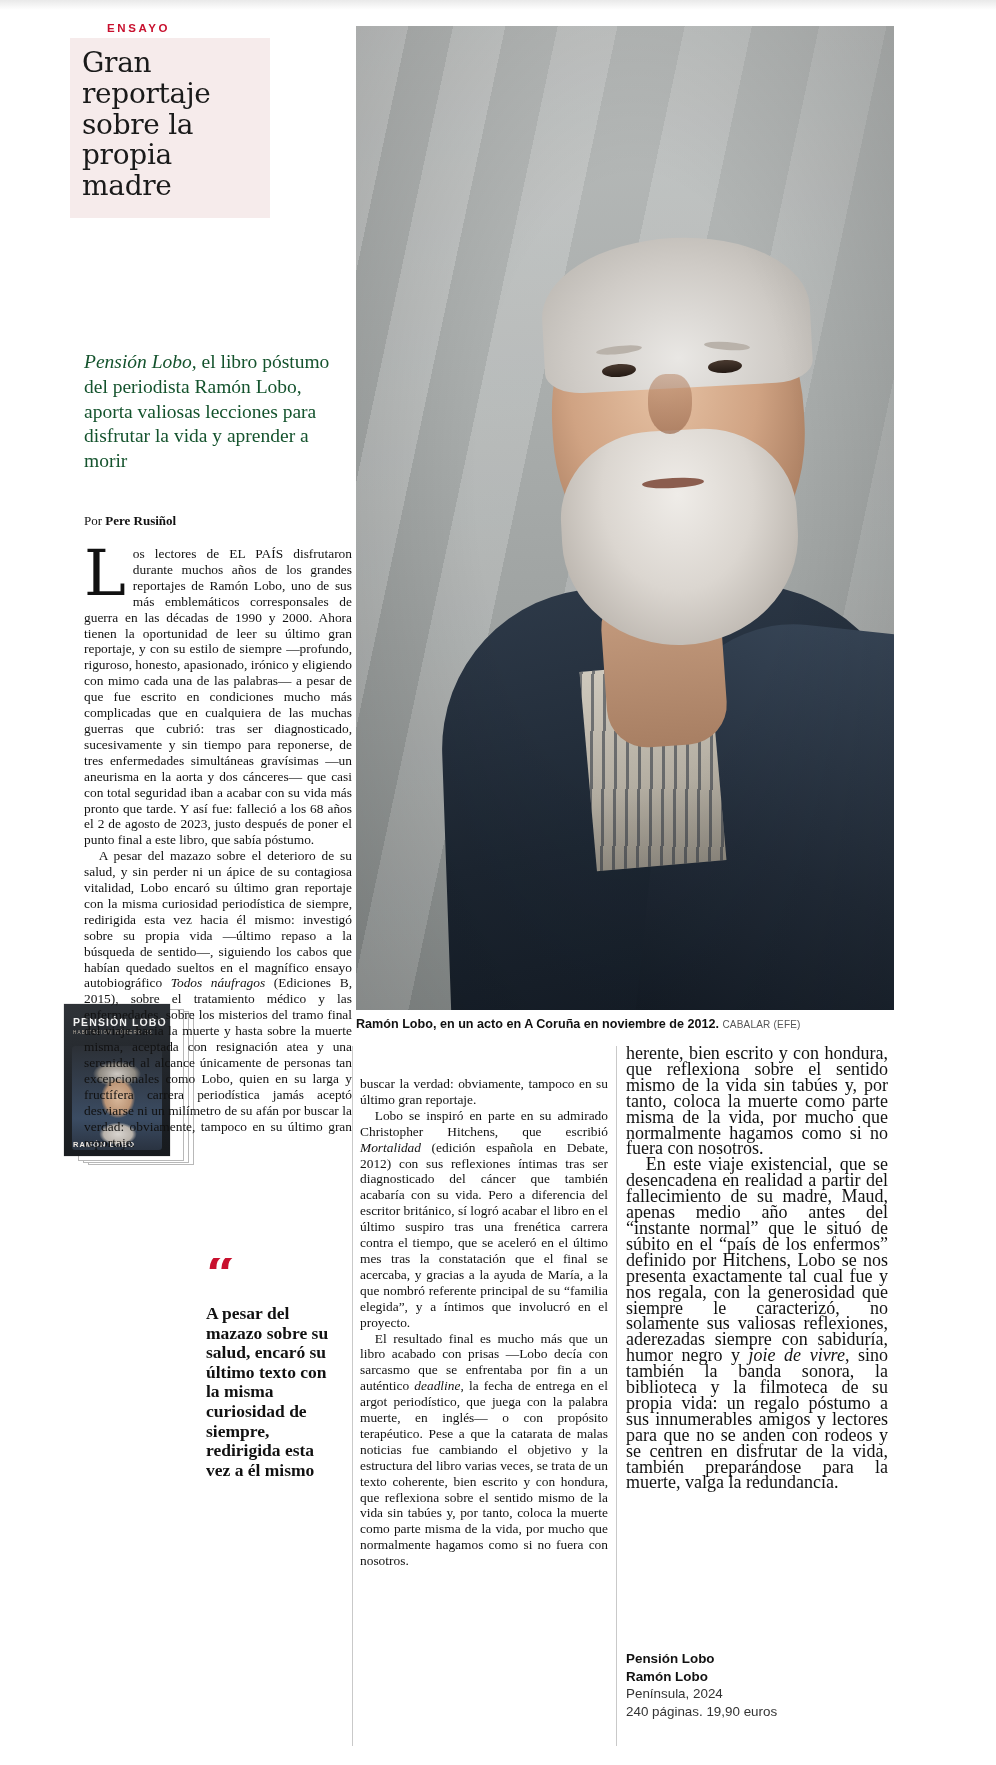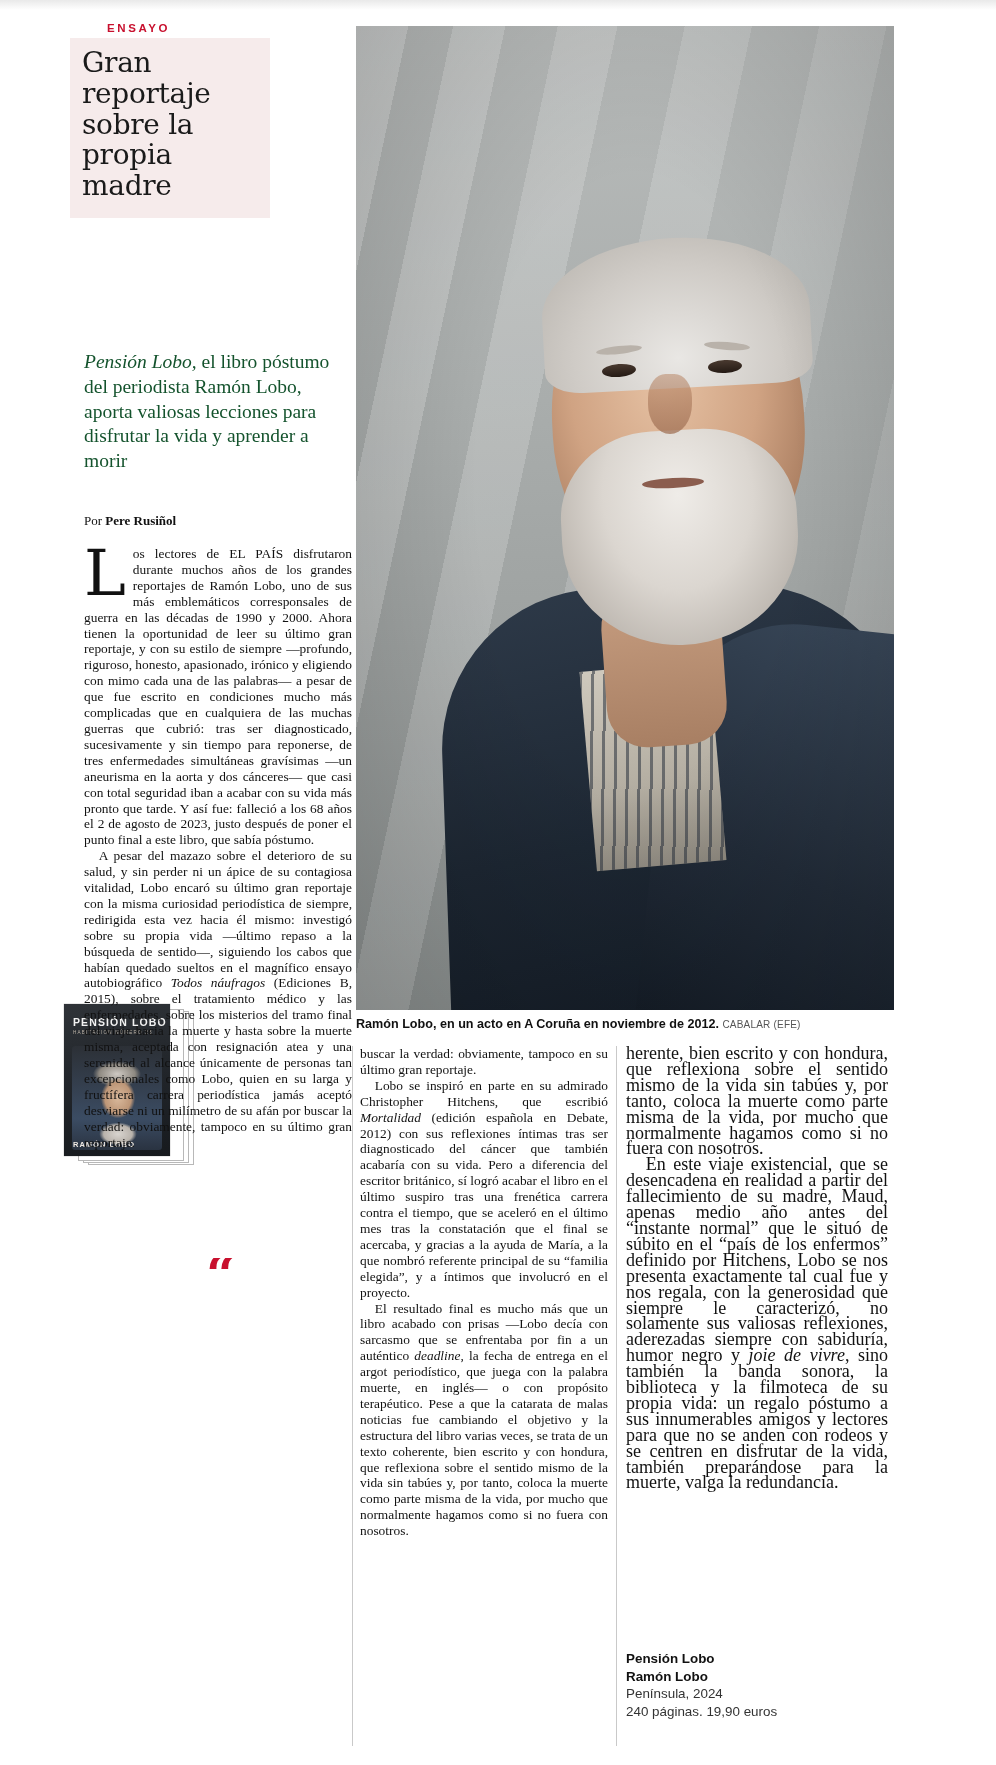--- a/index.html
+++ b/index.html
@@ -214,21 +214,21 @@
   }
   .caption .credit{
     font-weight:400; font-size:10px; color:#555; letter-spacing:.2px;
   }
 
   
   .rule-v{
     position:absolute; width:1px; background:#c9c9c9;
   }
   .col2{
-    position:absolute; left:360px; top:1046px; width:248px;
+    position:absolute; left:360px; top:1076px; width:248px;
     font-size:13.4px; line-height:15.9px; text-align:justify;
     hyphens:auto; -webkit-hyphens:auto;
   }
   .col3{
     position:absolute; left:626px; top:1046px; width:262px;
     font-size:18px; line-height:15.9px; text-align:justify;
     hyphens:auto; -webkit-hyphens:auto;
   }
   .col2 p, .col3 p{ margin:0; }
   .col2 p + p, .col3 p + p{ text-indent:1.1em; }
@@ -306,20 +306,21 @@
     <div class="front">
       <div class="bc-title">PENSIÓN LOBO</div>
       <div class="bc-sub">HABITACIÓN NÚMERO 23</div>
       <div class="bc-face"></div>
       <div class="bc-author">RAMÓN LOBO</div>
     </div>
   </div>
 
   <div class="pullquote">
     <div class="pq-mark">“</div>
+    <div class="pq-text">A pesar del mazazo sobre su salud, encaró su último texto con la misma curiosidad de siempre, redirigida esta vez a él mismo</div>
   </div>
 
   <div class="col1">
     <div class="wrap-book" style="float:left;width:0;height:0;margin:0;"></div>
     <p>
       <span class="dropcap">L</span><span>os lectores de EL PAÍS disfrutaron durante muchos años de los grandes reportajes de Ramón Lobo, uno de sus más emblemáticos corresponsales de guerra en las décadas de 1990 y 2000. Ahora tienen la oportunidad de leer su último gran reportaje, y con su estilo de siempre —profundo, riguroso, honesto, apasionado, irónico y eligiendo con mimo cada una de las palabras— a pesar de que fue escrito en condiciones mucho más complicadas que en cualquiera de las muchas guerras que cubrió: tras ser diagnosticado, sucesivamente y sin tiempo para reponerse, de tres enfermedades simultáneas gravísimas —un aneurisma en la aorta y dos cánceres— que casi con total seguridad iban a acabar con su vida más pronto que tarde. Y así fue: falleció a los 68 años el 2 de agosto de 2023, justo después de poner el punto final a este libro, que sabía póstumo.</span>
     </p>
     <p>
       <span>A pesar del mazazo sobre el deterioro de su salud, y sin perder ni un ápice de su contagiosa vitalidad, Lobo encaró su último gran reportaje con la misma curiosidad periodística de siempre, redirigida esta vez hacia él mismo: investigó sobre su propia vida —último repaso a la búsqueda de sentido—, siguiendo los cabos que habían quedado sueltos en el magnífico ensayo autobiográfico </span><em>Todos náufragos</em><span> (Ediciones B, 2015), sobre el tratamiento médico y las enfermedades, sobre los misterios del tramo final del viaje hacia la muerte y hasta sobre la muerte misma, aceptada con resignación atea y una serenidad al alcance únicamente de personas tan excepcionales como Lobo, quien en su larga y fructífera carrera periodística jamás aceptó desviarse ni un milímetro de su afán por buscar la verdad: obviamente, tampoco en su último gran reportaje.</span>
     </p>

